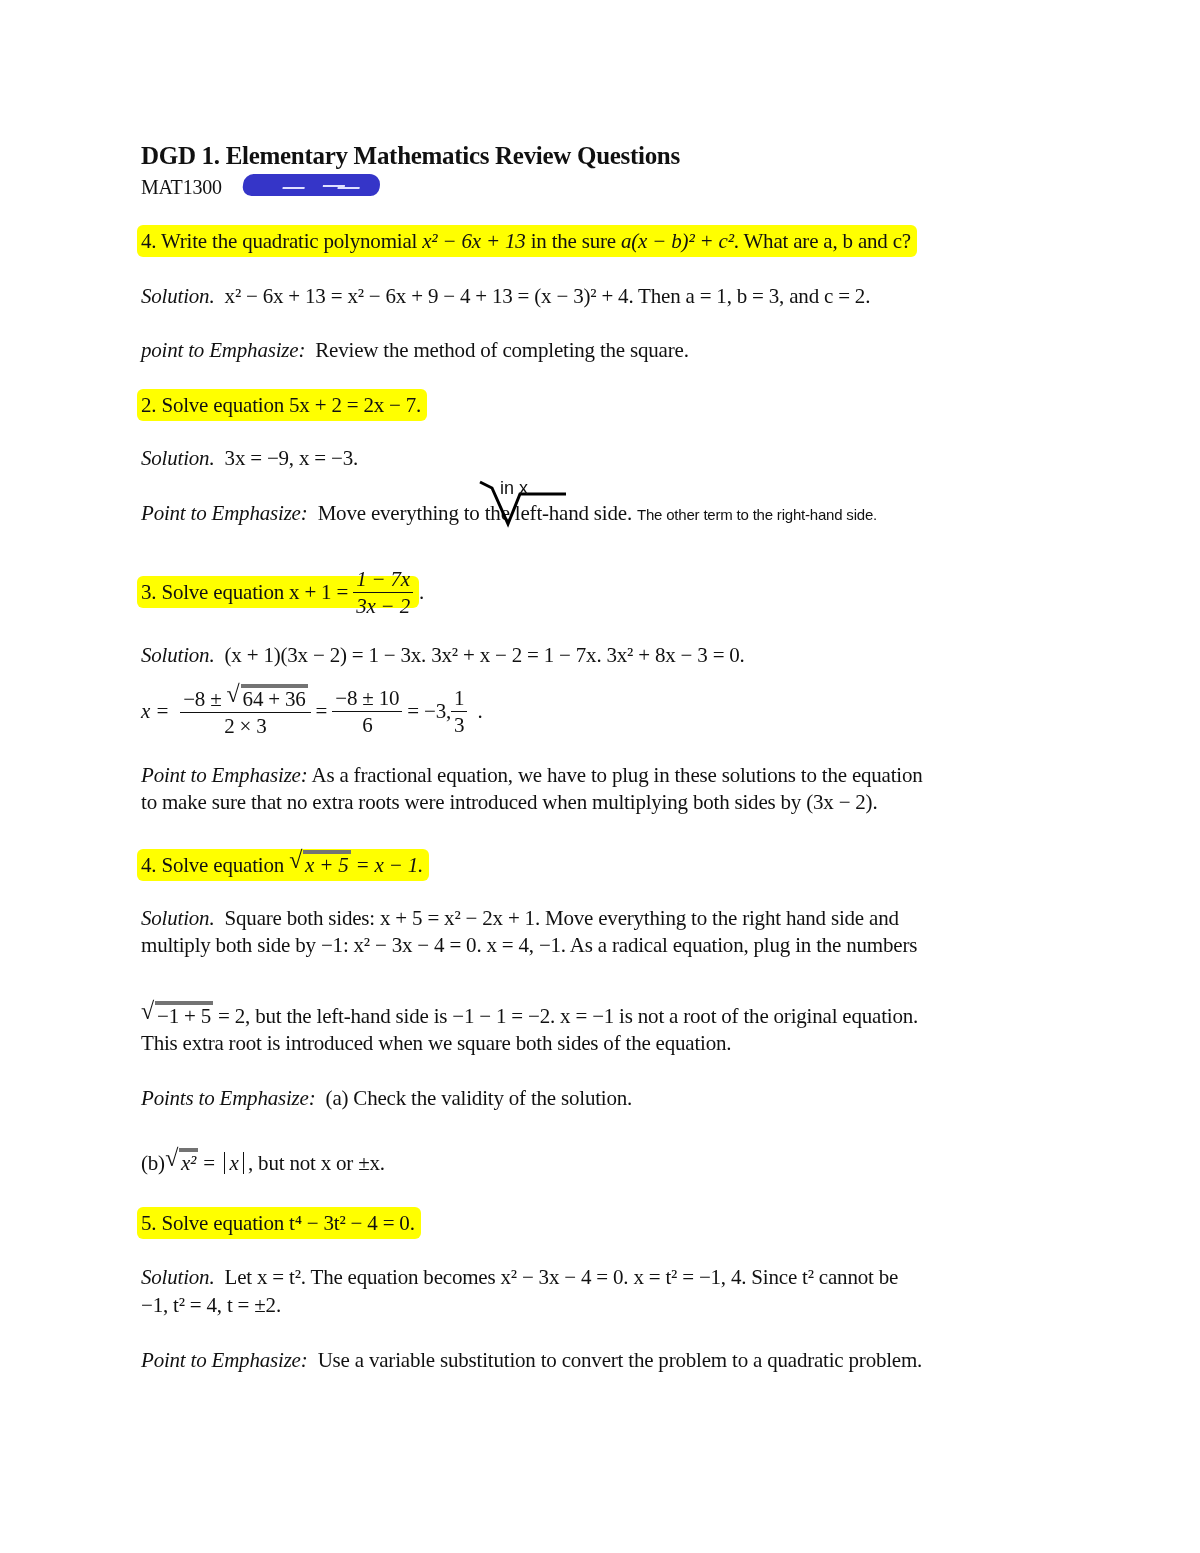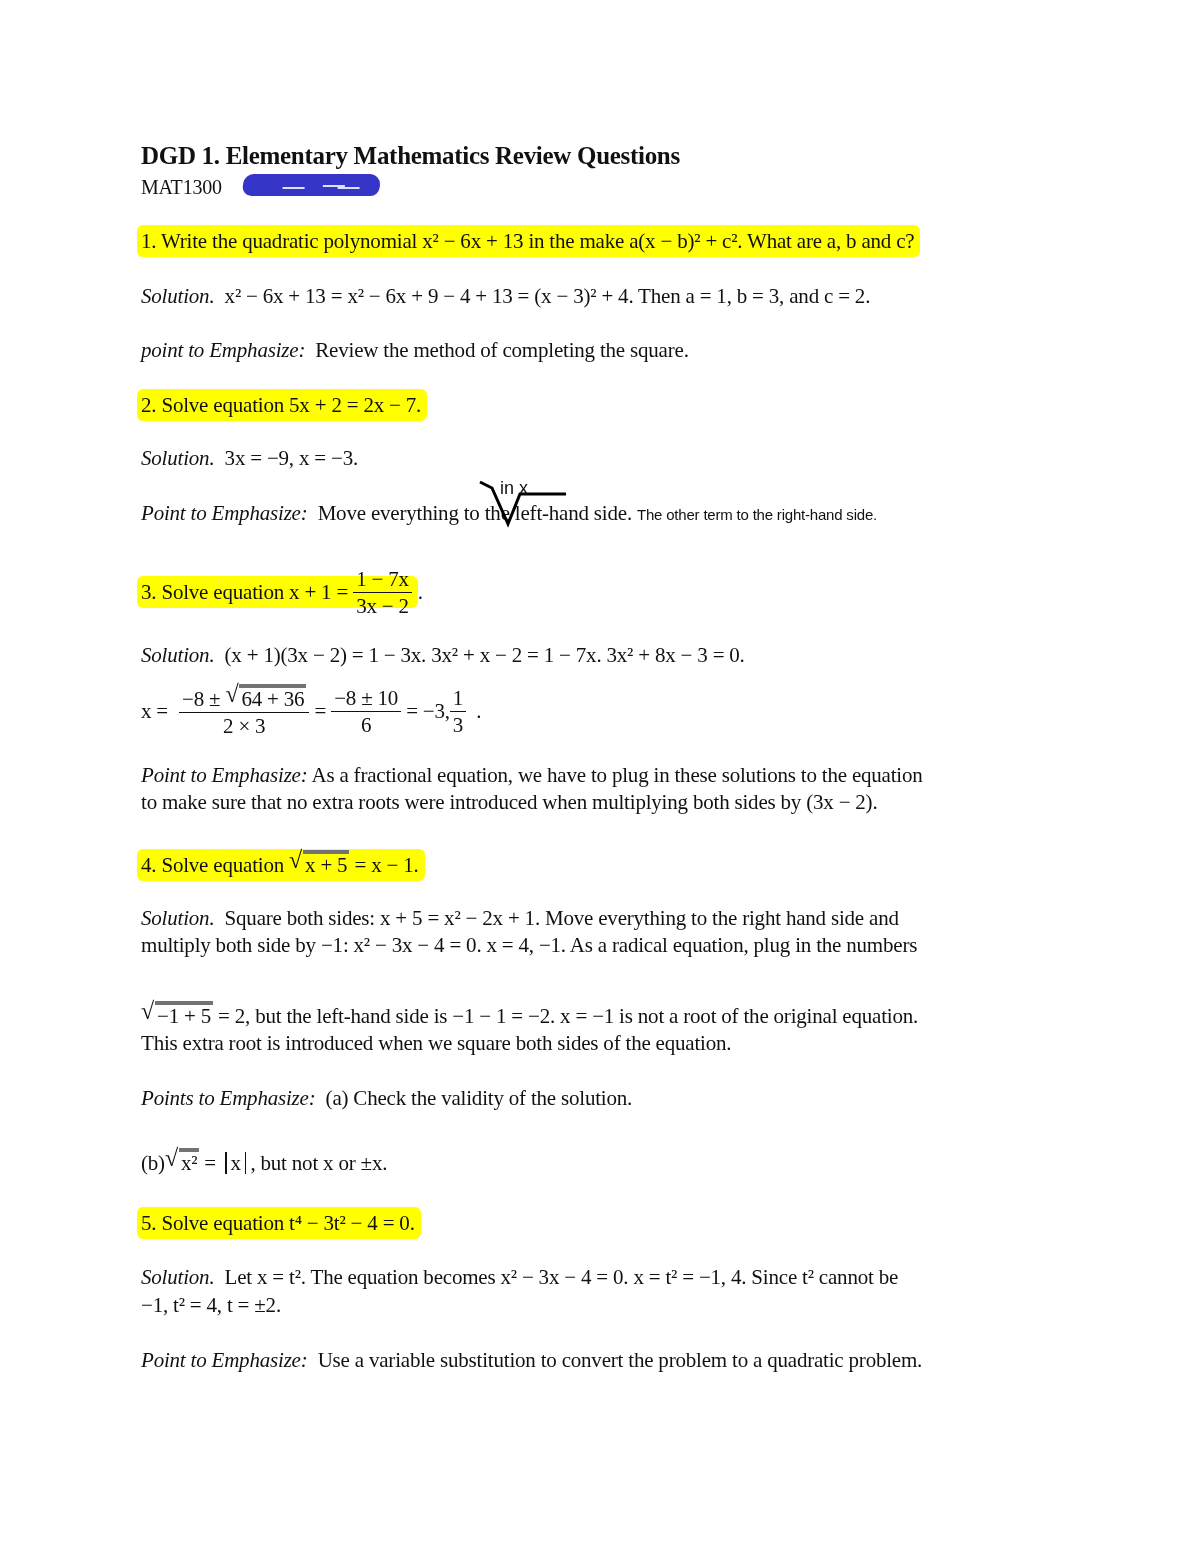--- a/index.html
+++ b/index.html
@@ -17,21 +17,21 @@
       background: #3535c8; border-radius: 9px 12px 8px 10px;
       transform: skewX(-8deg);
     }
     .redact::after {
       content: ""; position: absolute; left: 40px; top: 13px; width: 22px; height: 2px; background: #dfe0ff;
       box-shadow: 40px -2px 0 #dfe0ff, 55px 0 0 #dfe0ff;
     }
     .hl {
       background: #ffff00; border-radius: 6px; padding: 4px 6px 4px 4px; margin-left: -4px;
     }
-    i, .it { }
+    i, .it { font-style: italic; }
     .sqrt { display: inline-block; position: relative; padding-left: 14px; }
     .sqrt::before {
       content: "\221A"; position: absolute; left: 0; top: -3px; font-size: 24px; font-weight: bold;
     }
     .sqrt > .rad { border-top: 4px solid #737373; padding: 0 2px; display: inline-block; line-height: 22px; }
     .frac { display: inline-block; vertical-align: middle; text-align: center; position: relative; top: -2px; }
     .frac .num { display: block; border-bottom: 1.5px solid #111; padding: 0 3px; line-height: 26px; }
     .frac .den { display: block; padding: 0 3px; line-height: 26px; }
     .small-sans { font-family: "Liberation Sans", "DejaVu Sans", sans-serif; font-size: 15px; }
     .annot-check {
@@ -43,21 +43,21 @@
 </head>
 <body>
 
 <div class="page">
 
   <div class="line title">DGD 1.  Elementary Mathematics Review Questions</div>
   <div class="line course">MAT1300</div>
   <div class="redact"></div>
 
   <div class="line" style="top:228px;">
-    <span class="hl"><span>1.  Write the quadratic polynomial </span><span class="it">x² − 6x + 13</span><span> in the make </span><span class="it">a(x − b)² + c²</span><span>.  What are a, b and c?</span></span>
+    <span class="hl"><span>4.  Write the quadratic polynomial </span><span class="it">x² − 6x + 13</span><span> in the sure </span><span class="it">a(x − b)² + c²</span><span>.  What are a, b and c?</span></span>
   </div>
   <div class="line" style="top:283px;">
     <i>Solution.</i>&nbsp; <span>x² − 6x + 13 = x² − 6x + 9 − 4 + 13 = (x − 3)² + 4.  Then a = 1, b = 3, and c = 2.</span>
   </div>
   <div class="line" style="top:337px;">
     <i>point to Emphasize:</i>&nbsp; <span>Review the method of completing the square.</span>
   </div>
 
   <div class="line" style="top:392px;">
     <span class="hl">2. Solve equation 5x + 2 = 2x − 7.</span>

